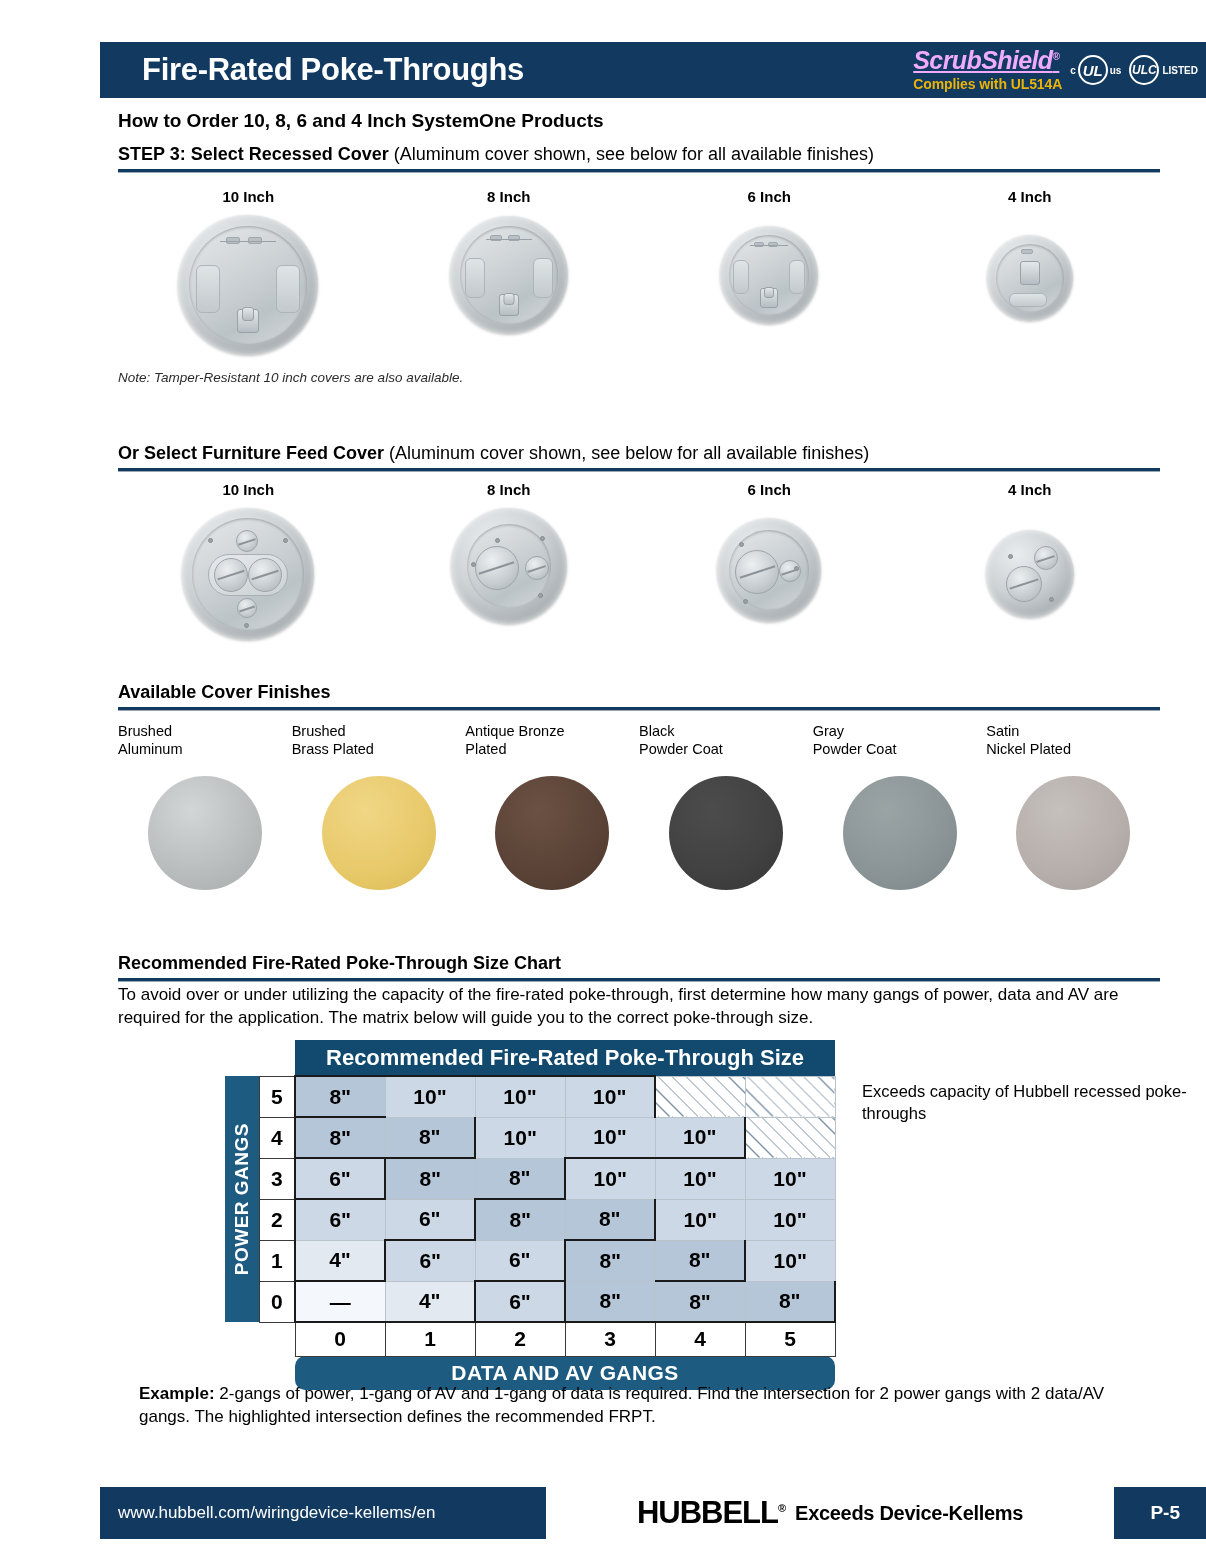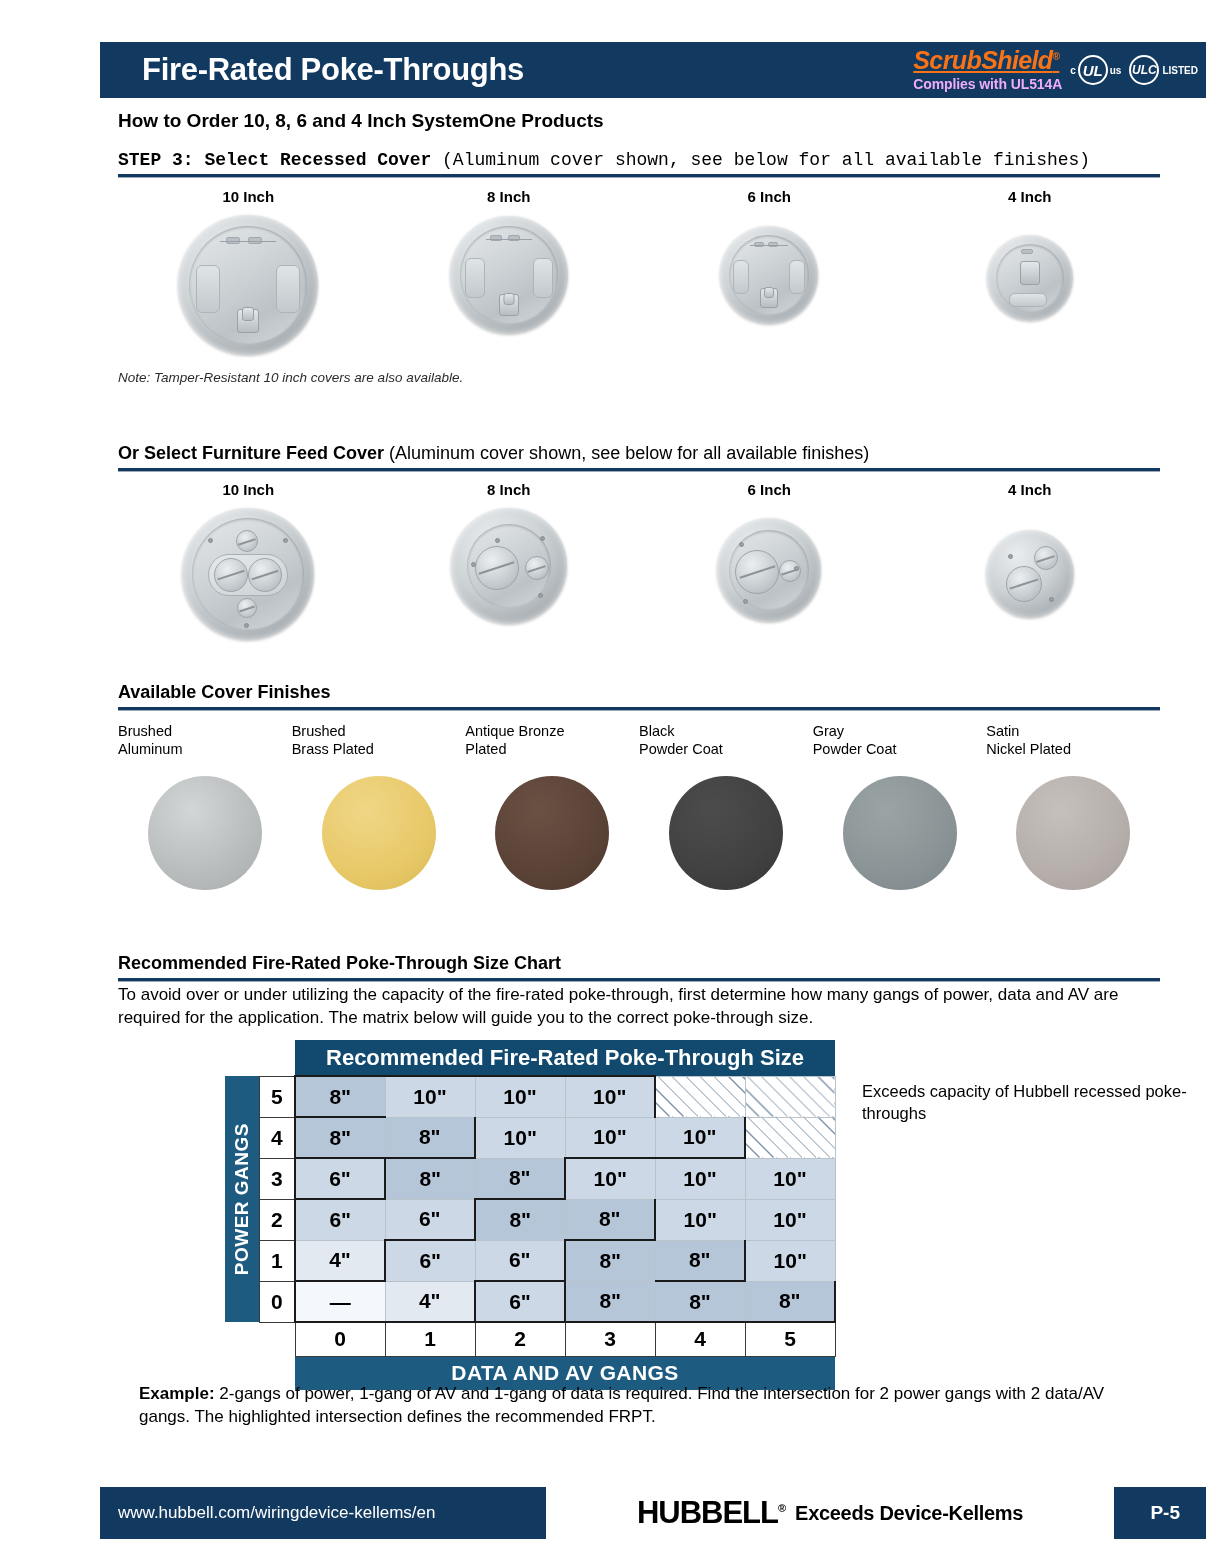--- a/index.html
+++ b/index.html
@@ -22,28 +22,28 @@
   .header-title {
     color: #fff; font-size: 31px; font-weight: bold;
     letter-spacing: -0.3px; margin-left: 18px;
   }
   .header-right {
     position: absolute; right: 8px; top: 0; height: 56px;
     display: flex; align-items: center; gap: 8px;
   }
   .scrub-block { text-align: left; padding-bottom: 2px; }
   .scrub-name {
-    color: #f97316; font-size: 25px; font-weight: bold; font-style: italic;
+    color: #f0abfc; font-size: 25px; font-weight: bold; font-style: italic;
     font-family: "Liberation Sans", sans-serif;
     text-decoration: underline; letter-spacing: -0.6px;
     position: relative; display: inline-block;
   }
   .scrub-reg { font-size: 10px; vertical-align: super; text-decoration: none; }
   .scrub-sub {
-    color: #f0abfc; font-size: 14px; font-weight: bold;
+    color: #eab308; font-size: 14px; font-weight: bold;
     margin-top: 1px; letter-spacing: -0.1px;
   }
   .cert { display: flex; align-items: center; color: #fff; }
   .cert-c, .cert-us, .cert-listed {
     font-size: 10px; font-weight: bold; letter-spacing: 0;
   }
   .cert-listed { font-size: 10px; margin-left: 3px; }
   .ul-circle {
     width: 30px; height: 30px; border: 2px solid #fff; border-radius: 50%;
     display: flex; align-items: center; justify-content: center;
@@ -171,21 +171,21 @@
   }
   .colhead {
     width: 90px; height: 34px; background: #fff;
     border: 1px solid #3a3a3a;
     text-align: center; font-weight: bold; font-size: 21px;
     vertical-align: middle;
   }
   .footbar {
     background: #1d5c80; color: #fff; font-weight: bold;
     font-size: 21px; text-align: center; height: 34px;
-    vertical-align: middle; letter-spacing: 0.4px;
+    vertical-align: middle; letter-spacing: 0.4px; border-radius: 10px;
   }
   .hatch {
     background:
       repeating-linear-gradient(45deg,
         transparent 0 9px, #7f93a8 9px 10px);
     border: 1px solid #b9c3cc;
   }
   
   .s0 { background: #f4f7fb; }
   .s1 { background: #e2e9f1; }
@@ -258,21 +258,21 @@
       <span class="ulc-circle">
           <span>ULC</span>
         </span>
       <span class="cert-listed">LISTED</span>
     </div>
   </div>
 </div>
 
 <div class="h-order">How to Order 10, 8, 6 and 4 Inch SystemOne Products</div>
 
-<div class="sec-head" style="top:150px;font-family:Liberation Mono, monospace;">
+<div class="sec-head" style="top:144px;">
   <div class="t"><b>STEP 3: Select Recessed Cover</b><span> (Aluminum cover shown, see below for all available finishes)</span></div>
   <div class="rule"></div>
 </div>
 
 <div class="prod-row" style="top:188px;">
   <div class="prod-cell">
     <div class="prod-label">10 Inch</div>
     <div class="cover" style="width:140px;height:140px;">
       <div class="ring"></div>
       <div class="inner" style="inset:11px;"></div>

